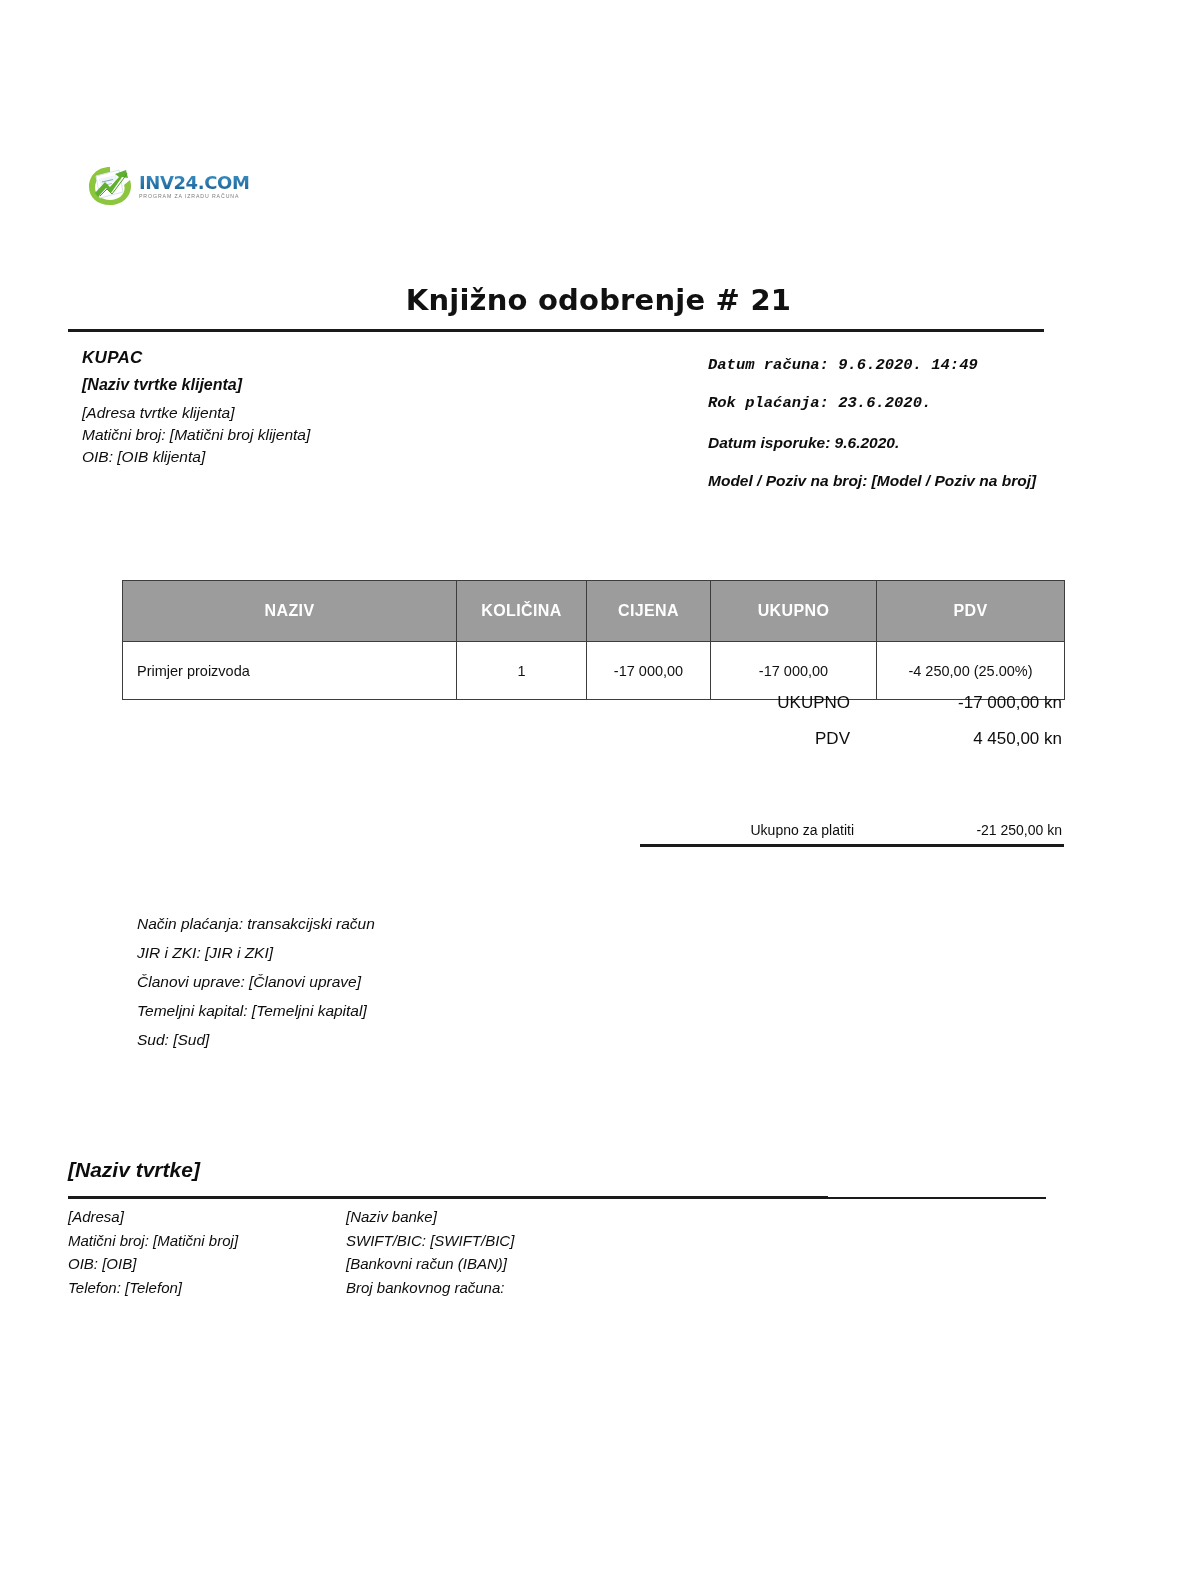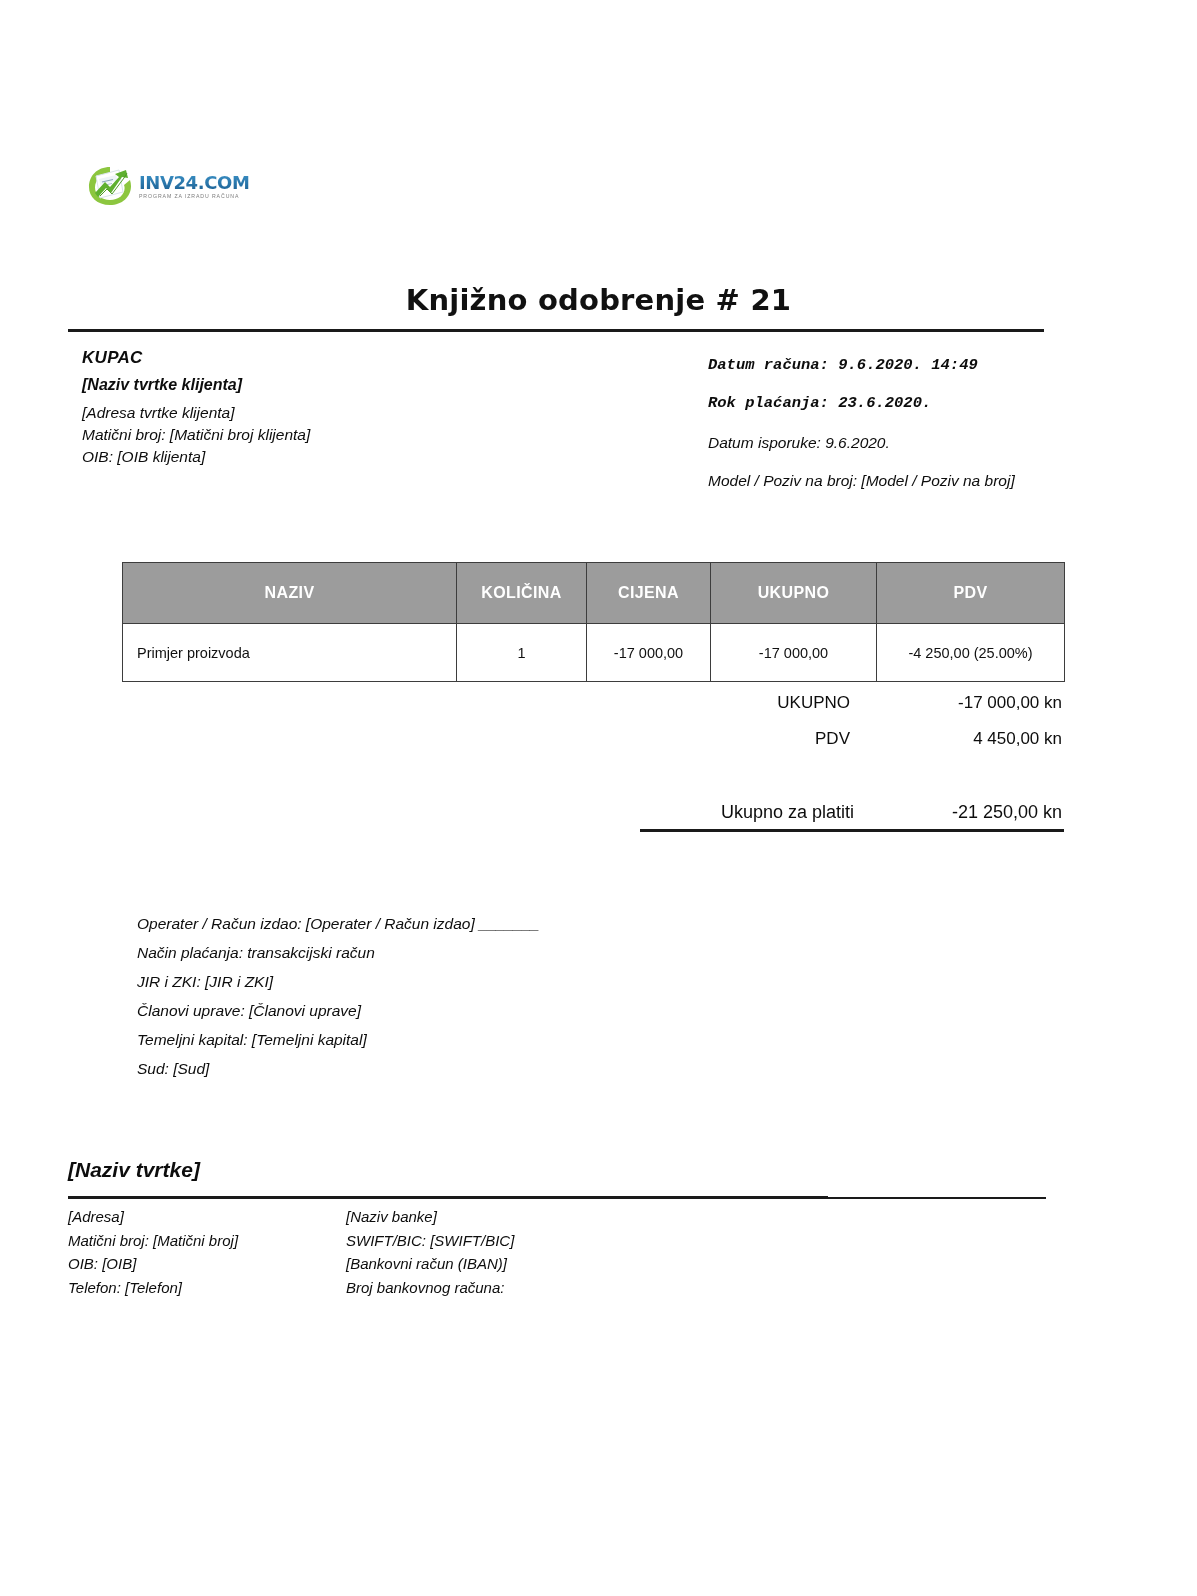--- a/index.html
+++ b/index.html
@@ -105,29 +105,30 @@
     left: 708px;
     top: 355px;
     width: 340px;
   }
   .meta-right .mline {
     font-family: "Liberation Sans", sans-serif;
     font-style: italic;
     font-size: 15.5px;
     margin-bottom: 17px;
     line-height: 1.38;
+    font-weight: bold;
   }
   .meta-right .mline.bold { font-weight: bold; font-family: Liberation Mono, monospace; }
   .meta-right .mline:last-child { margin-bottom: 16px; }
 
   
   .items-table {
     position: absolute;
     left: 122px;
-    top: 562px;
+    top: 580px;
     width: 942px;
     border-collapse: collapse;
     table-layout: fixed;
   }
   .items-table th {
     background: #9c9c9c;
     color: #ffffff;
     font-family: "Liberation Sans", sans-serif;
     font-weight: bold;
     font-size: 16px;
@@ -176,22 +177,23 @@
     position: absolute;
     left: 640px;
     top: 802px;
     width: 424px;
   }
   .grand-row {
     display: flex;
     align-items: baseline;
     justify-content: flex-end;
     font-family: "Liberation Sans", sans-serif;
-    font-size: 18px;
+    font-size: 14px;
     padding-bottom: 6px;
+    margin-top: 20px;
   }
   .grand-row .lbl { width: 210px; text-align: right; padding-right: 20px; }
   .grand-row .val { width: 190px; text-align: right; padding-right: 2px; }
   .grand-rule { height: 3px; background: #1a1a1a; width: 100%; }
 
   
   .notes {
     position: absolute;
     left: 137px;
     top: 910px;
@@ -326,21 +328,20 @@
 
 <div class="grand-wrap">
   <div class="grand-row">
     <span class="lbl">Ukupno za platiti</span>
     <span class="val">-21 250,00 kn</span>
   </div>
   <div class="grand-rule"></div>
 </div>
 
 <div class="notes">
-  <div class="nline">Operater / Račun izdao: [Operater / Račun izdao] _______</div>
   <div class="nline">Način plaćanja: transakcijski račun</div>
   <div class="nline">JIR i ZKI: [JIR i ZKI]</div>
   <div class="nline">Članovi uprave: [Članovi uprave]</div>
   <div class="nline">Temeljni kapital: [Temeljni kapital]</div>
   <div class="nline">Sud: [Sud]</div>
 </div>
 
 <div class="company-name">[Naziv tvrtke]</div>
 <div class="footer-rule-thick"></div>
 <div class="footer-rule-thin"></div>

